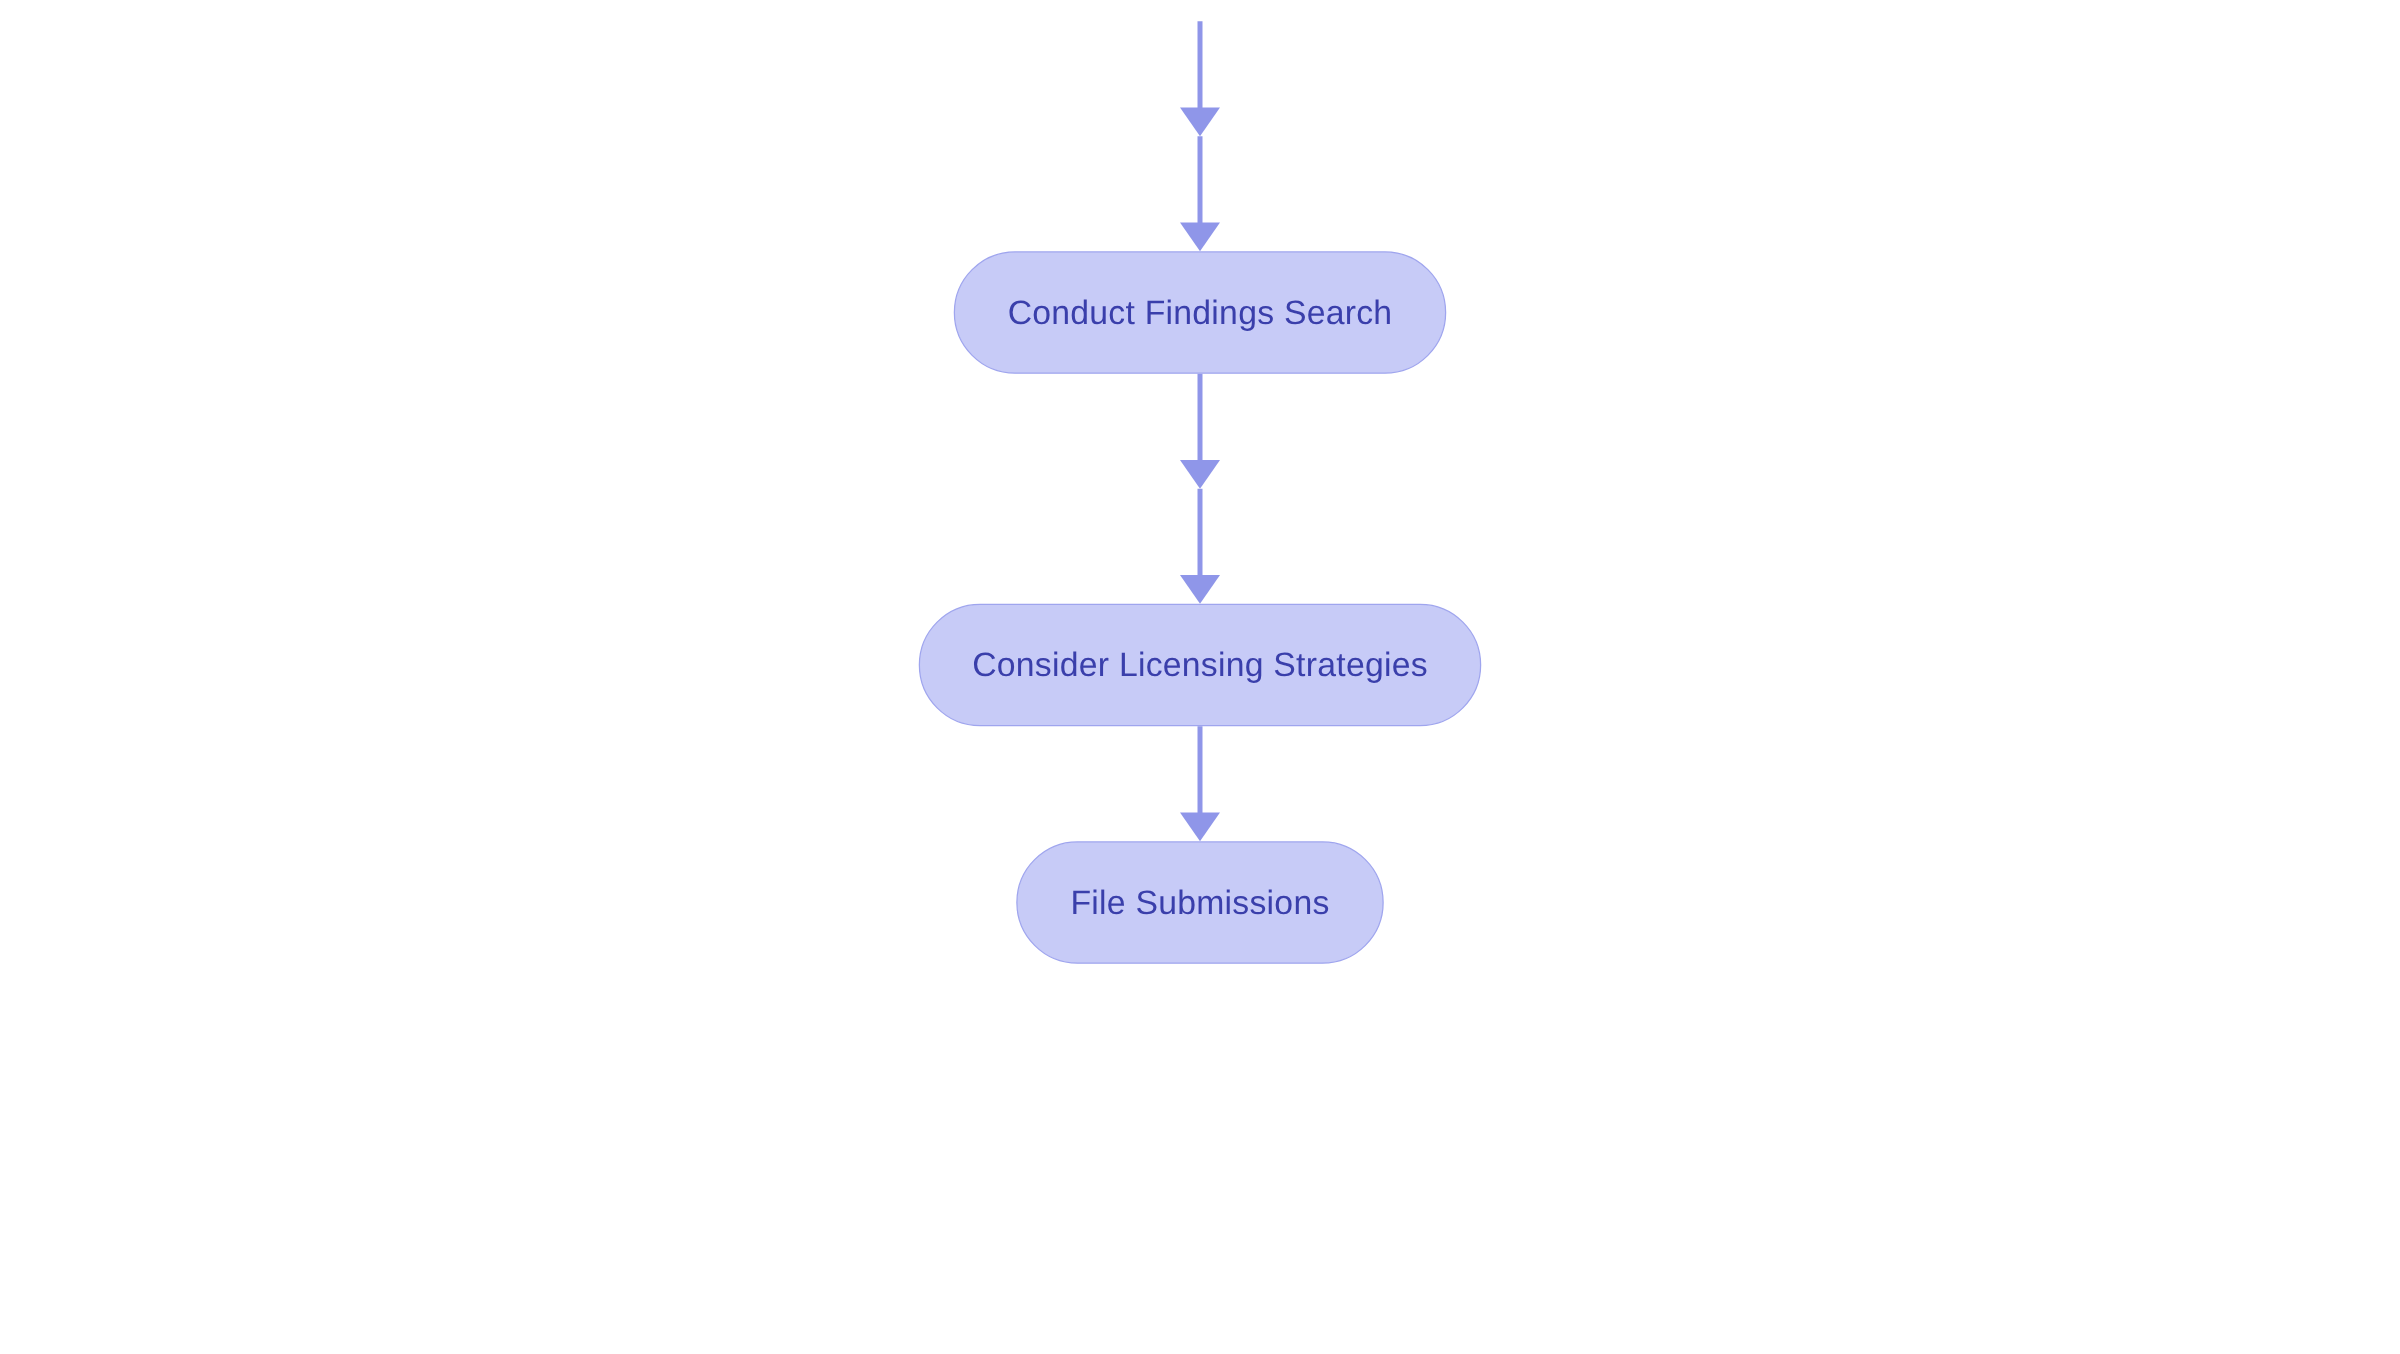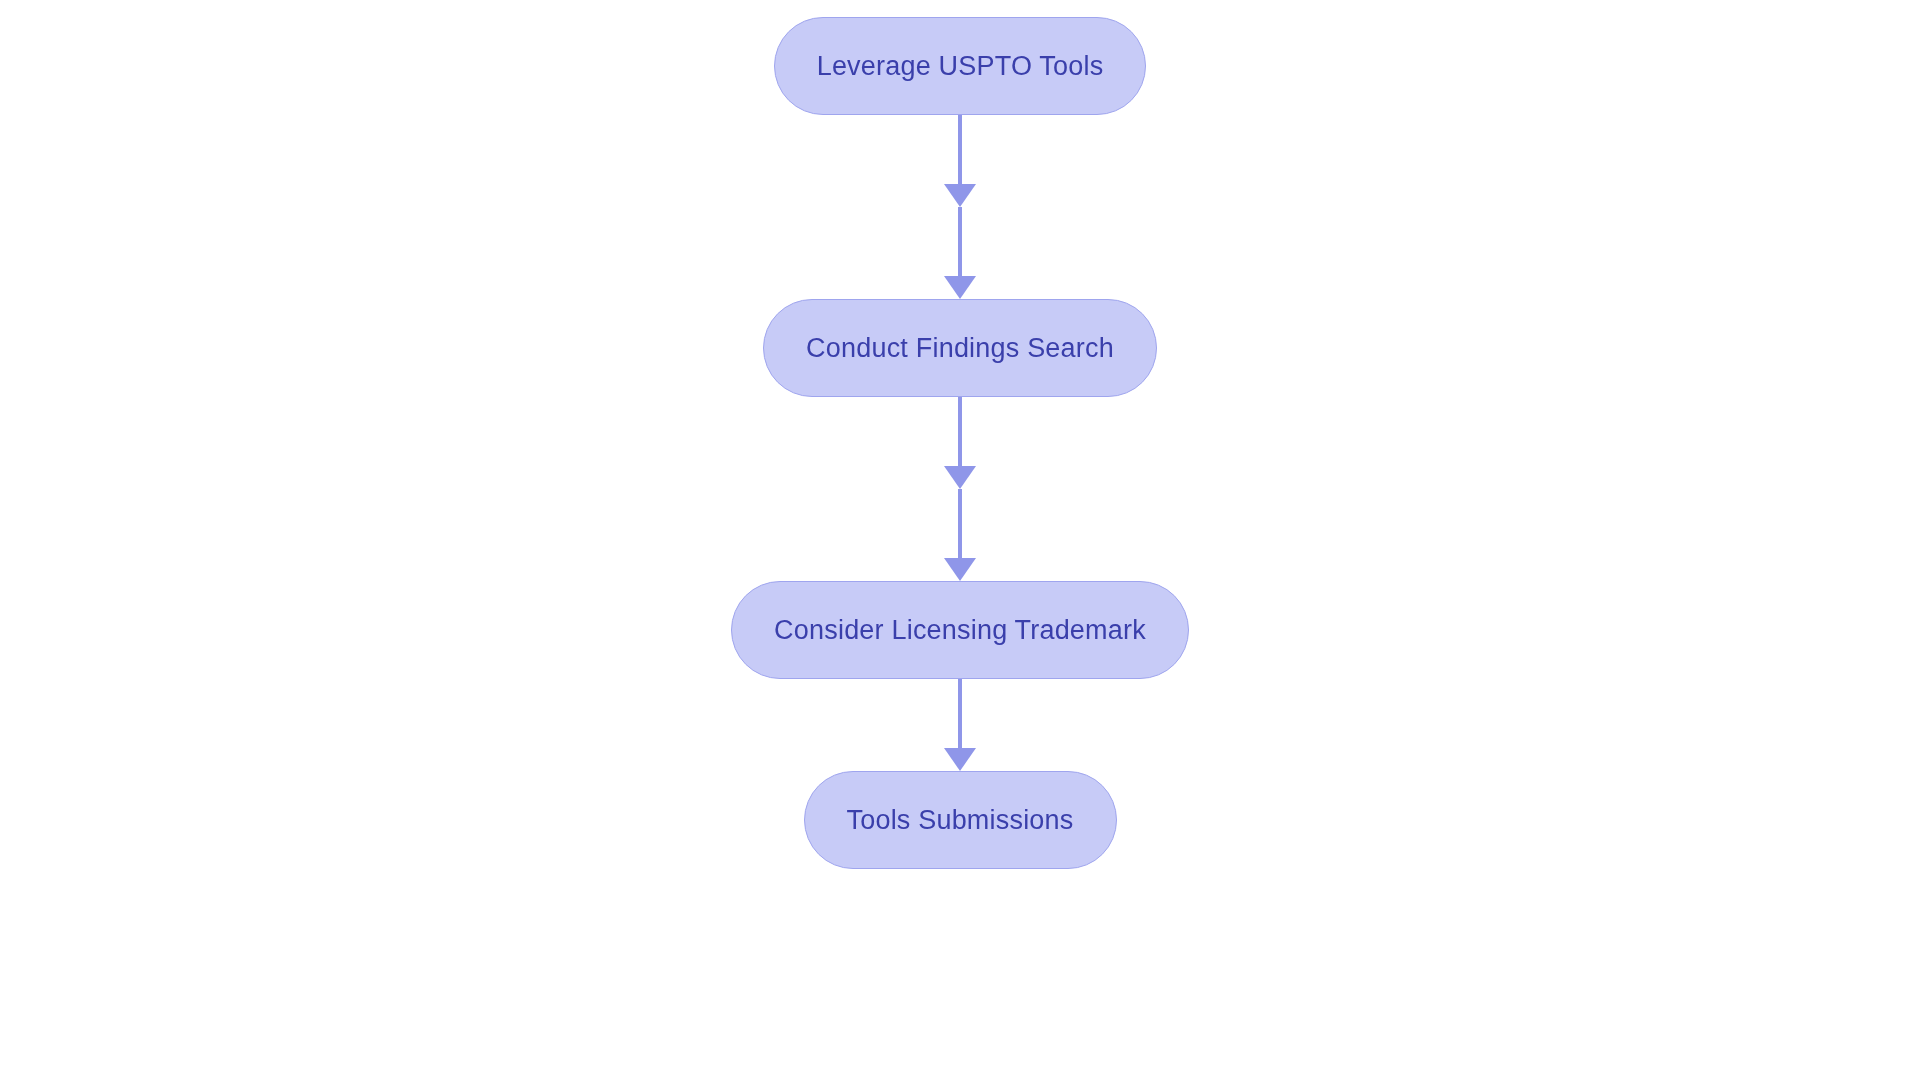--- a/index.html
+++ b/index.html
@@ -58,23 +58,20 @@
     border-left: 16px solid transparent;
     border-right: 16px solid transparent;
     border-top: 23px solid var(--arrow-color);
     margin-top: -1px;
   }
 </style>
 </head>
 <body>
 
 <div id="flowchart" class="canvas">
-  <div class="node">
-    <span class="node-label">Leverage USPTO Tools</span>
-  </div>
 
   <div class="arrow">
     <div class="arrow-line"></div>
     <div class="arrow-head"></div>
   </div>
 
 
   <div class="arrow">
     <div class="arrow-line"></div>
     <div class="arrow-head"></div>
@@ -89,24 +86,24 @@
     <div class="arrow-head"></div>
   </div>
 
 
   <div class="arrow">
     <div class="arrow-line"></div>
     <div class="arrow-head"></div>
   </div>
 
   <div class="node">
-    <span class="node-label">Consider Licensing Trademark</span>
+    <span class="node-label">Consider Licensing Strategies</span>
   </div>
 
   <div class="arrow">
     <div class="arrow-line"></div>
     <div class="arrow-head"></div>
   </div>
 
   <div class="node">
-    <span class="node-label">Tools Submissions</span>
+    <span class="node-label">File Submissions</span>
   </div>
 </div>
 
 </body></html>

